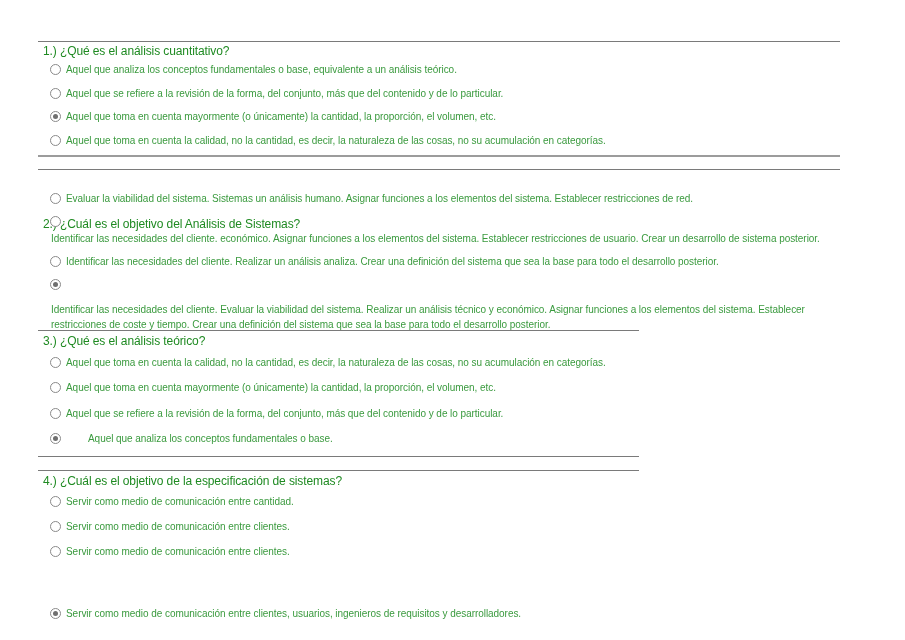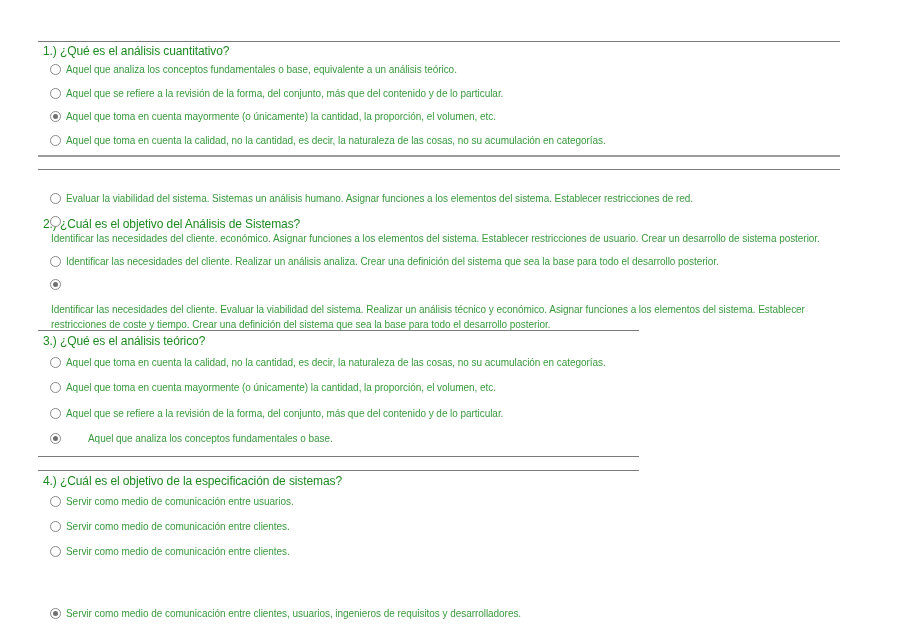--- a/index.html
+++ b/index.html
@@ -137,21 +137,21 @@
   <span class="radio checked"></span>
   <span>Aquel que analiza los conceptos fundamentales o base.</span>
 </div>
 <div class="rule thin" style="left:38px; top:456px; width:601px;"></div>
 
 <div class="rule thin" style="left:38px; top:470px; width:601px;"></div>
 <div class="question" style="top:474px;">4.) ¿Cuál es el objetivo de la especificación de sistemas?</div>
 
 <div class="option" style="top:496px;">
   <span class="radio"></span>
-  <span>Servir como medio de comunicación entre usuarios.</span>
+  <span>Servir como medio de comunicación entre cantidad.</span>
 </div>
 <div class="option" style="top:521px;">
   <span class="radio"></span>
   <span>Servir como medio de comunicación entre clientes.</span>
 </div>
 <div class="option" style="top:546px;">
   <span class="radio"></span>
   <span>Servir como medio de comunicación entre clientes.</span>
 </div>
 <div class="option" style="top:572px;margin-top:36px;">

